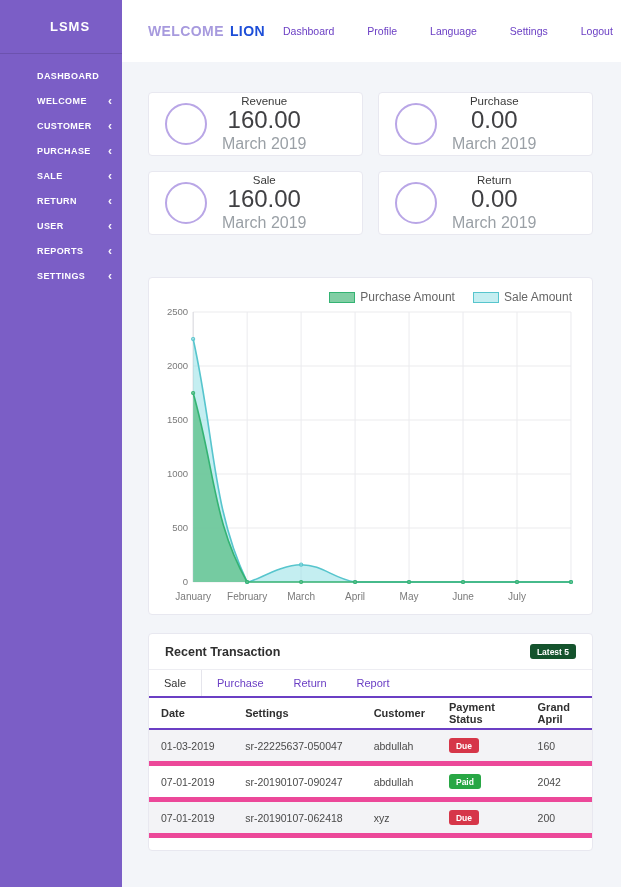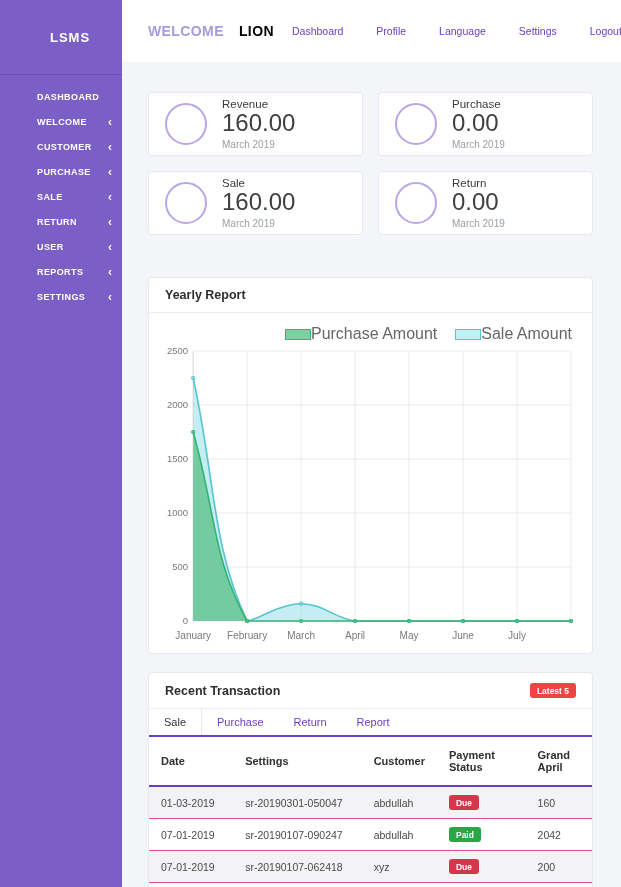--- a/index.html
+++ b/index.html
@@ -2,86 +2,86 @@
 <html><head>
 <meta charset="utf-8">
 <style>
   * { margin:0; padding:0; box-sizing:border-box; }
   html,body { width:621px; height:887px; overflow:hidden;
     font-family:"Liberation Sans", sans-serif; background:#f3f5f9; }
 
   
   .sidebar { position:fixed; left:0; top:0; bottom:0; width:122px;
     background:#7b5ec6; color:#fff; z-index:5; }
-  .logo { height:75px; display:flex; align-items:center; justify-content:center;
+  .logo { height:54px; display:flex; align-items:center; justify-content:center;
     gap:4px; border-bottom:1px solid rgba(0,0,0,.12); }
   .logo-text { font-size:13px; font-weight:bold; letter-spacing:1px; }
   .menu { padding-top:9px; }
   .mi { height:25px; display:flex; align-items:center; gap:8px;
     padding:0 10px 0 15px; cursor:pointer; }
   .mi-icon { width:14px; height:14px; flex:0 0 14px; display:flex; }
   .mi-label { font-size:9px; font-weight:bold; letter-spacing:.4px; }
   .mi-chevron { margin-left:auto; font-size:12px; line-height:1; opacity:.95;
     font-weight:bold; }
 
   
   .main { margin-left:122px; min-height:887px; display:flex; flex-direction:column; }
   .topbar { height:62px; background:#fff; display:flex; align-items:center;
     justify-content:space-between; padding:0 26px; flex:0 0 62px; }
   .welcome { font-size:14px; letter-spacing:.4px; }
   .welcome .pre { color:#a79ade;font-weight:bold; }
-  .welcome .name { color:#000000; font-weight:bold; margin-left:15px; }
+  .welcome .name { color:#1d4ed8; font-weight:bold; margin-left:6px; }
   .topnav { display:flex; gap:15px; }
   .topnav-item { display:flex; align-items:center; gap:4px; color:#6b3fc4;
     font-size:10.5px; cursor:pointer; }
 
   .content { flex:1; padding:30px 28px 0 26px; }
 
   
-  .cards { display:grid; grid-template-columns:1fr 1fr; gap:15px; }
+  .cards { display:grid; grid-template-columns:1fr 1fr; gap:15px;text-align:center; }
   .scard { background:#fff; border:1px solid #e8e8f0; border-radius:4px;
     padding:10px 16px; display:flex; align-items:center; gap:15px; height:64px; }
   .scard-icon { width:42px; height:42px; flex:0 0 42px; border-radius:50%;
     border:2px solid #b9a6e6; color:#5e35b1; display:flex; align-items:center;
     justify-content:center; }
   .scard-title { font-size:11.5px; color:#3a3a3a; }
   .scard-value { font-size:24px; font-weight:300; color:#404043; line-height:1.1; }
-  .scard-period { font-size:10px; color:#9aa0a6; margin-top:2px; }
+  .scard-period { font-size:16px; color:#9aa0a6; margin-top:2px; }
 
   
   .panel { background:#fff; border:1px solid #e8e8f0; border-radius:4px; }
   .panel-header { padding:10px 16px; border-bottom:1px solid #ededf2;
     display:flex; align-items:center; justify-content:space-between; }
   .panel-title { font-size:12.5px; font-weight:bold; color:#2f2f2f; }
   .panel-yearly { margin-top:42px; }
   .panel-trans { margin-top:18px; margin-bottom:20px; }
 
   
   .chart-wrap { padding:8px 16px 8px 12px; }
   .legend { display:flex; justify-content:flex-end; gap:18px; margin:4px 4px 0 0; }
-  .legend-item { display:flex; align-items:center; font-size:16px;
+  .legend-item { display:flex; align-items:center; gap:5px; font-size:12px;
     color:#666; cursor:pointer; }
   .legend-swatch { width:26px; height:11px; border:1px solid; display:inline-block; }
   svg.chart { width:100%; height:302px; display:block; }
   .grid { stroke:#ebebee; stroke-width:1; }
   .axis { stroke:#d4d4da; }
   .ytick { font-size:9.5px; fill:#7a7a7a; text-anchor:end; }
   .xtick { font-size:10px; fill:#7a7a7a; text-anchor:middle; }
 
   
-  .badge-latest { background:#ef4444; color:#fff; font-size:8.5px; font-weight:bold;
+  .badge-latest { background:#14532d; color:#fff; font-size:8.5px; font-weight:bold;
     padding:2.5px 7px; border-radius:3px;margin-left:8px; }
   .tabs { display:flex; }
   .tab { padding:7px 15px; font-size:11px; color:#6b3fc4; cursor:pointer; }
   .tab.active { color:#333; background:#fff; border-right:1px solid #e5e5ec; }
   table.tx { width:100%; border-collapse:collapse; }
   .tx thead tr { border-top:2px solid #6b3fc4; border-bottom:2px solid #6b3fc4; }
-  .tx th { text-align:left; font-size:11px; color:#2f2f2f; padding:12px 12px; }
+  .tx th { text-align:left; font-size:11px; color:#2f2f2f; padding:3px 12px; }
   .tx td { font-size:10.5px; color:#4a4a4a; padding:8px 12px; }
-  .tx tbody tr { border-bottom:1px solid #ec4899; }
+  .tx tbody tr { border-bottom:5px solid #ec4899; }
   .tx tbody tr:nth-child(odd) { background:#f3f3f6; }
   .status-badge { color:#fff; font-size:8.5px; font-weight:bold; padding:2.5px 7px;
     border-radius:3px; display:inline-block; }
   .tx-bottom-pad { height:12px; }
 
   
   .col-date{width:19%} .col-ref{width:29%} .col-cust{width:17%}
   .col-status{width:20%} .col-total{width:15%}
 </style>
 </head>
@@ -217,23 +217,20 @@
         <div class="scard-icon"></div>
         <div>
           <div class="scard-title">Return</div>
           <div class="scard-value">0.00</div>
           <div class="scard-period">March 2019</div>
         </div>
       </div>
     </div>
 
     <section class="panel panel-yearly">
-      <div class="panel-header">
-        <span class="panel-title">Yearly Report</span>
-      </div>
       <div class="chart-wrap">
         <div class="legend" id="legend">
             <span class="legend-item">
               <span class="legend-swatch" style="background: rgba(97, 194, 141, 0.8); border-color: rgb(52, 179, 115);"></span>
               <span>Purchase Amount</span>
             </span>
             <span class="legend-item">
               <span class="legend-swatch" style="background: rgba(148, 224, 230, 0.55); border-color: rgb(87, 197, 205);"></span>
               <span>Sale Amount</span>
             </span>
@@ -307,21 +304,21 @@
               <th class="col-date">Date</th>
               <th class="col-ref">Settings</th>
               <th class="col-cust">Customer</th>
               <th class="col-status">Payment Status</th>
               <th class="col-total">Grand April</th>
             </tr>
           </thead>
         <tbody id="txbody">
             <tr>
               <td>01-03-2019</td>
-              <td>sr-20190301-050047</td>
+              <td>sr-22225637-050047</td>
               <td>abdullah</td>
               <td><span class="status-badge" style="background: rgb(214, 54, 73);">Due</span></td>
               <td>160</td>
             </tr>
             <tr>
               <td>07-01-2019</td>
               <td>sr-20190107-090247</td>
               <td>abdullah</td>
               <td><span class="status-badge" style="background: rgb(40, 167, 69);">Paid</span></td>
               <td>2042</td>

